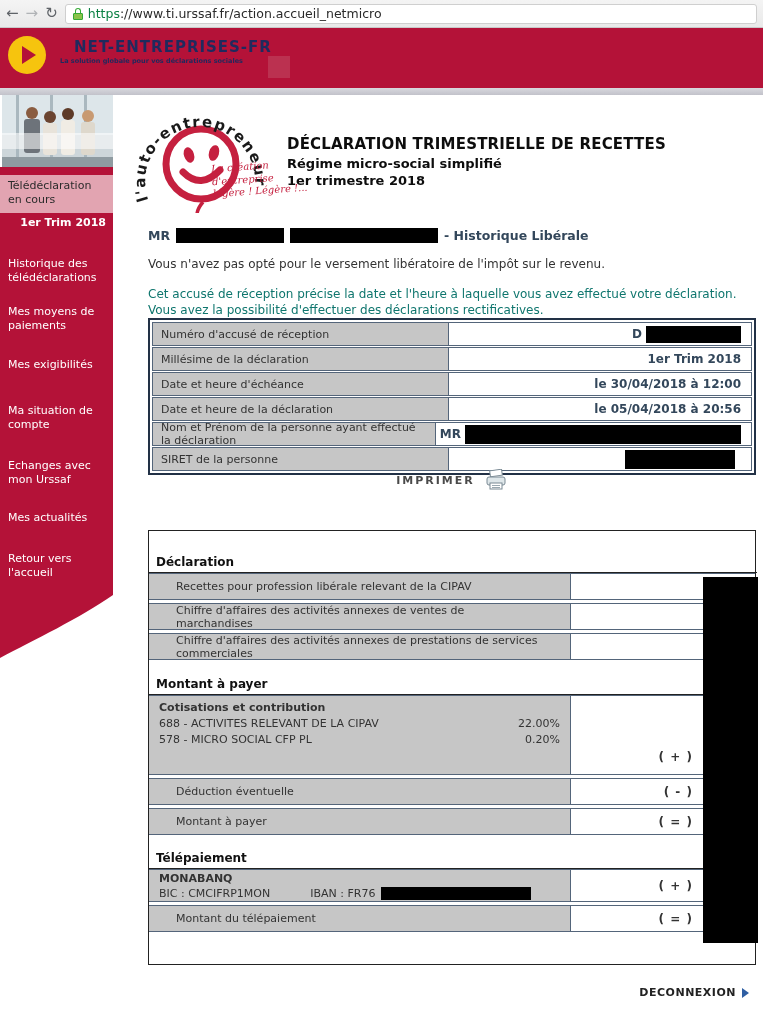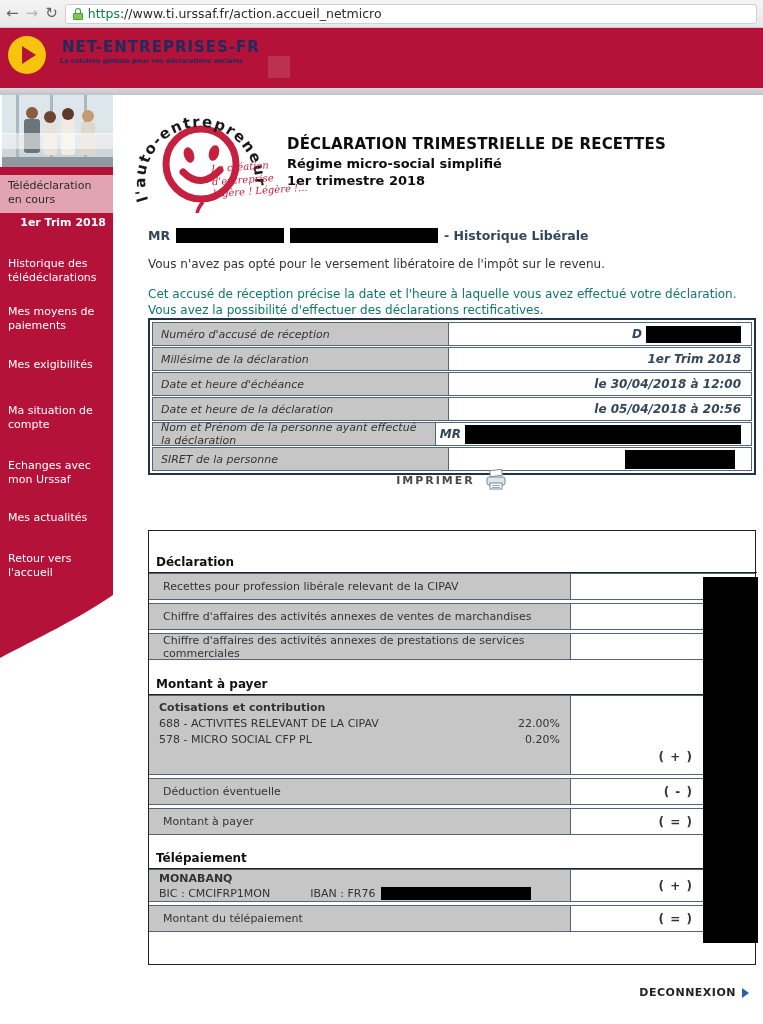--- a/index.html
+++ b/index.html
@@ -22,21 +22,21 @@
     border:1.5px solid #35a935; border-bottom:none; border-radius:4px 4px 0 0; }
   .lock-icon .body { position:absolute; left:0; top:5px; width:10px; height:7px;
     background:#8bc34a; border:1px solid #35a935; border-radius:1px; }
 
   
   .site-header { position:absolute; left:0; top:28px; width:763px; height:60px; background:#b41238; }
   .logo-circle { position:absolute; left:8px; top:8px; width:38px; height:38px; border-radius:50%;
     background:#f6c40e; }
   .logo-circle .tri { position:absolute; left:14px; top:10px; width:0; height:0;
     border-top:9px solid transparent; border-bottom:9px solid transparent; border-left:14px solid #b41238; }
-  .brand { position:absolute; left:62px; top:10px; color:#1f2a5e; font-weight:bold;
+  .brand { position:absolute; left:74px; top:10px; color:#1f2a5e; font-weight:bold;
     font-size:15px; letter-spacing:1px; }
   .tagline { position:absolute; left:60px; top:29px; color:#1f2a5e; font-size:6.5px; font-weight:bold; }
   .header-artifact { position:absolute; left:268px; top:28px; width:22px; height:22px; background:#c14a64; opacity:.55; }
   .header-divider { position:absolute; left:0; top:88px; width:763px; height:7px;
     background:linear-gradient(#d8d8de,#c2c2ca); }
 
   
   .sidebar { position:absolute; left:0; top:95px; width:113px; }
   .sidebar-photo { width:111px; height:72px; margin-left:2px; display:block; }
   .sidebar-red { width:113px; background:#b41238; }
@@ -61,42 +61,42 @@
   .identity-line { position:absolute; left:148px; top:228px; width:608px;
     color:#33475b; font-size:12.5px; font-weight:bold; display:flex; align-items:center; gap:6px; white-space:nowrap; }
   .redact { display:inline-block; background:#000; vertical-align:middle; }
 
   .intro-1 { position:absolute; left:148px; top:257px; font-size:12px; color:#333; }
   .intro-2 { position:absolute; left:148px; top:286px; font-size:12px; color:#0f766e; line-height:1.35; }
 
   
   .receipt-table { position:absolute; left:148px; top:318px; width:608px;
     border:2px solid #223146; background:#fff; padding:1px; }
-  .rt-row { display:flex; border:1px solid #54657a; margin:1px; height:24px;font-style:italic; }
+  .rt-row { display:flex; border:1px solid #54657a; margin:1px; height:24px; }
   .rt-label { width:296px; background:#c6c6c6; border-right:1px solid #54657a;
     font-size:11px; color:#333; display:flex; align-items:center; padding:0 8px; }
   .rt-value { flex:1; background:#fff; display:flex; align-items:center; justify-content:flex-end;
     padding:0 10px; font-size:12px; font-weight:bold; color:#33475b; gap:4px; }
   .rt-value.left { justify-content:flex-start; padding-left:4px; }
   .rt-value.off-right { padding-right:16px; }
 
   
   .actions { position:absolute; left:148px; top:495px; width:608px; height:30px;
     display:flex; align-items:center; justify-content:center; gap:38px;flex-direction:column; }
   .action-btn { display:flex; align-items:center; gap:9px; cursor:pointer; }
   .action-btn .lbl { font-size:11px; font-weight:bold; color:#4a4a4a; letter-spacing:2px; }
 
   
   .decl-box { position:absolute; left:148px; top:530px; width:608px; height:435px;
     border:1px solid #222; background:#fff; }
   .section-head { position:absolute; left:0; width:608px; border-bottom:1px solid #222;
     font-size:12px; font-weight:bold; color:#111; padding:0 0 3px 7px; }
   .d-row { position:absolute; left:0; width:606px; display:flex; border-top:1px solid #54657a; border-bottom:1px solid #54657a; }
   .d-label { width:422px; background:#c6c6c6; border-right:1px solid #54657a;
-    font-size:11px; color:#333; display:flex; align-items:center; padding:0 14px; }
+    font-size:11px; color:#333; display:flex; align-items:center; padding:0 27px; }
   .d-value { flex:1; background:#fff; position:relative; }
   .sym { position:absolute; right:62px; font-size:12px; font-weight:bold; color:#333; letter-spacing:1px; }
   .d-label.multi { display:block; padding:5px 10px; }
   .cot-title { font-weight:bold; font-size:11px; color:#333; }
   .cot-line { display:flex; justify-content:space-between; font-size:11px; color:#333; margin-top:3px; }
   .bank-l1 { font-weight:bold; font-size:11px; color:#333; }
   .bank-l2 { display:flex; align-items:center; gap:6px; font-size:11px; color:#333; margin-top:2px; }
   .bank-l2 .iban-lab { margin-left:34px; }
   .black-strip { position:absolute; background:#000; }
 

